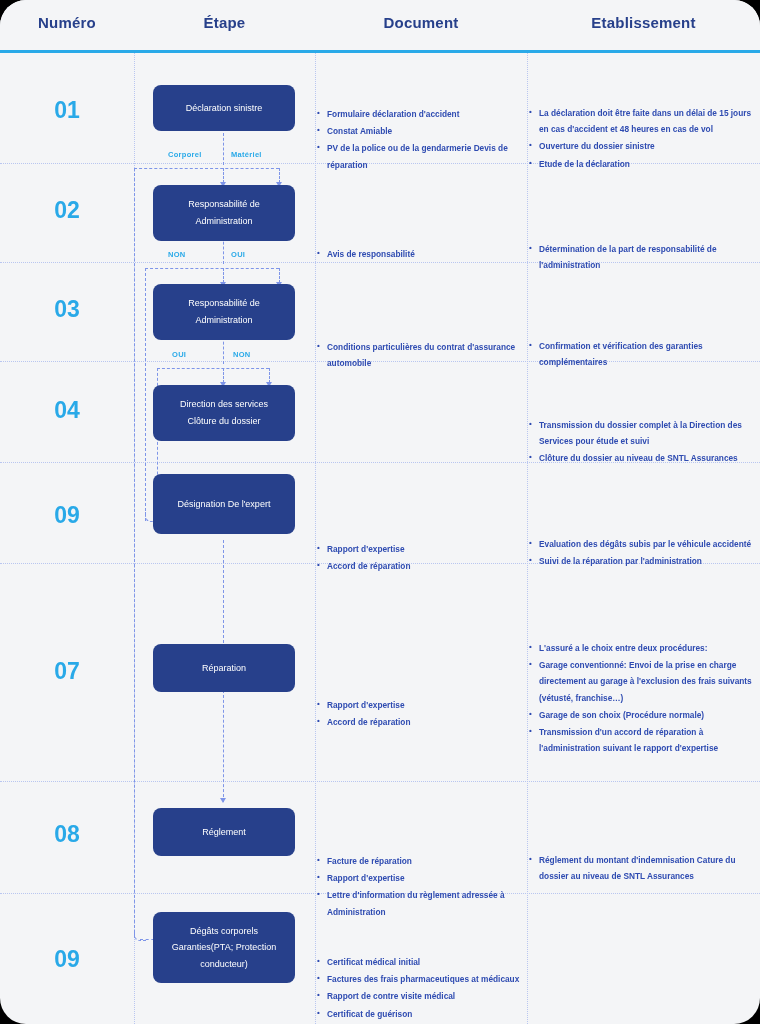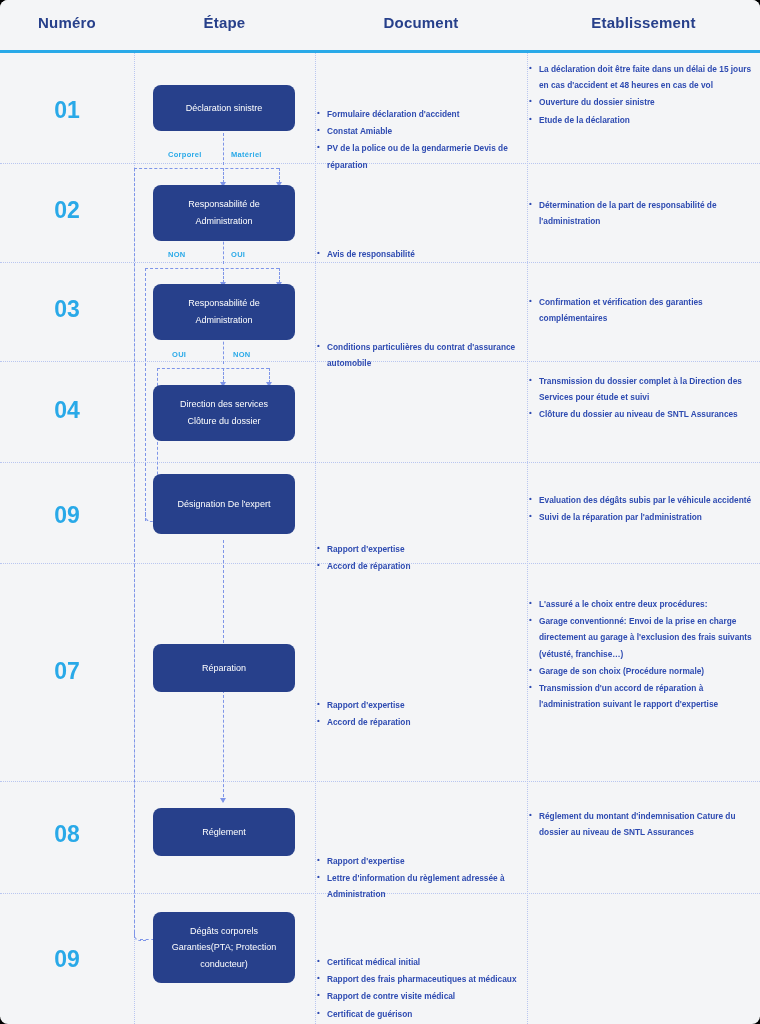--- a/index.html
+++ b/index.html
@@ -1,20 +1,20 @@
 <!DOCTYPE html>
 <html><head>
 <meta charset="utf-8">
 <style>
   html,body{margin:0;padding:0;background:#000;}
   body{width:760px;height:1024px;overflow:hidden;
        font-family:"Liberation Sans","DejaVu Sans",sans-serif;}
 
   .card{position:relative;width:760px;height:1024px;background:#f4f5f7;
-        border-radius:8px;overflow:hidden;}
+        border-radius:26px;overflow:hidden;}
 
   
   .header{position:relative;height:50px;background:#f4f5f7;}
   .header .htitle{position:absolute;top:14px;font-weight:bold;font-size:15px;
         color:#27408b;letter-spacing:.2px;text-align:center;}
   .h-num{left:0;width:134px;}
   .h-etape{left:134px;width:181px;}
   .h-doc{left:315px;width:212px;}
   .h-obs{left:527px;width:233px;}
   .header-rule{position:absolute;left:0;top:50px;width:760px;height:3px;
@@ -30,21 +30,21 @@
   .row{position:absolute;left:0;width:760px;}
   .numcell{position:absolute;left:0;width:134px;text-align:center;
            color:#29a9e8;font-size:23px;font-weight:bold;}
   .stepcell{position:absolute;left:134px;width:181px;}
   .box{position:absolute;left:19px;width:142px;background:#27408b;
        border-radius:8px;color:#fff;font-size:9px;text-align:center;
        display:flex;align-items:center;justify-content:center;
        flex-direction:column;line-height:1.85;padding:6px 8px;
        box-sizing:border-box;}
   .doccell{position:absolute;left:315px;width:212px;margin-top:45px;}
-  .obscell{position:absolute;left:527px;width:233px;}
+  .obscell{position:absolute;left:527px;width:233px;margin-top:44px;}
 
   ul.bl{margin:0;padding:0;list-style:none;}
   ul.bl li{position:relative;color:#2e4bb1;font-size:8.3px;font-weight:bold;
            line-height:1.95;padding-left:12px;margin-bottom:1px;}
   ul.bl li:before{content:"\2022";position:absolute;left:2px;top:-1px;
            font-size:8px;color:#2e4bb1;}
 
   
   .dash-v{position:absolute;width:0;border-left:1.6px dashed #7e95e8;}
   .dash-h{position:absolute;height:0;border-top:1.6px dashed #7e95e8;}
@@ -263,20 +263,21 @@
 
   <div class="row" style="top:781px;height:112px">
     <div class="numcell" style="top:40px">08</div>
     <div class="stepcell">
       <div class="box" style="top:27px;height:48px">
         <span>Réglement</span>
       </div>
     </div>
     <div class="doccell" style="top:27px">
       <ul class="bl">
+        <li>Facture de réparation</li>
         <li>Rapport d'expertise</li>
         <li>Lettre d'information du règlement adressée à Administration</li>
       </ul>
     </div>
     <div class="obscell" style="top:27px">
       <ul class="bl">
         <li>Réglement du montant d'indemnisation Cature du dossier au niveau de SNTL Assurances</li>
       </ul>
     </div>
   </div>
@@ -286,21 +287,21 @@
     <div class="stepcell">
       <div class="box" style="top:19px;height:71px">
         <span>Dégâts corporels</span>
         <span>Garanties(PTA; Protection</span>
         <span>conducteur)</span>
       </div>
     </div>
     <div class="doccell" style="top:16px">
       <ul class="bl">
         <li>Certificat médical initial</li>
-        <li>Rapport des frais pharmaceutiques at médicaux</li>
+        <li>Factures des frais pharmaceutiques at médicaux</li>
         <li>Rapport de contre visite médical</li>
         <li>Certificat de guérison</li>
         <li>Quittance d'indemnité</li>
       </ul>
     </div>
   </div>
 
 </div>
 
 </body></html>

